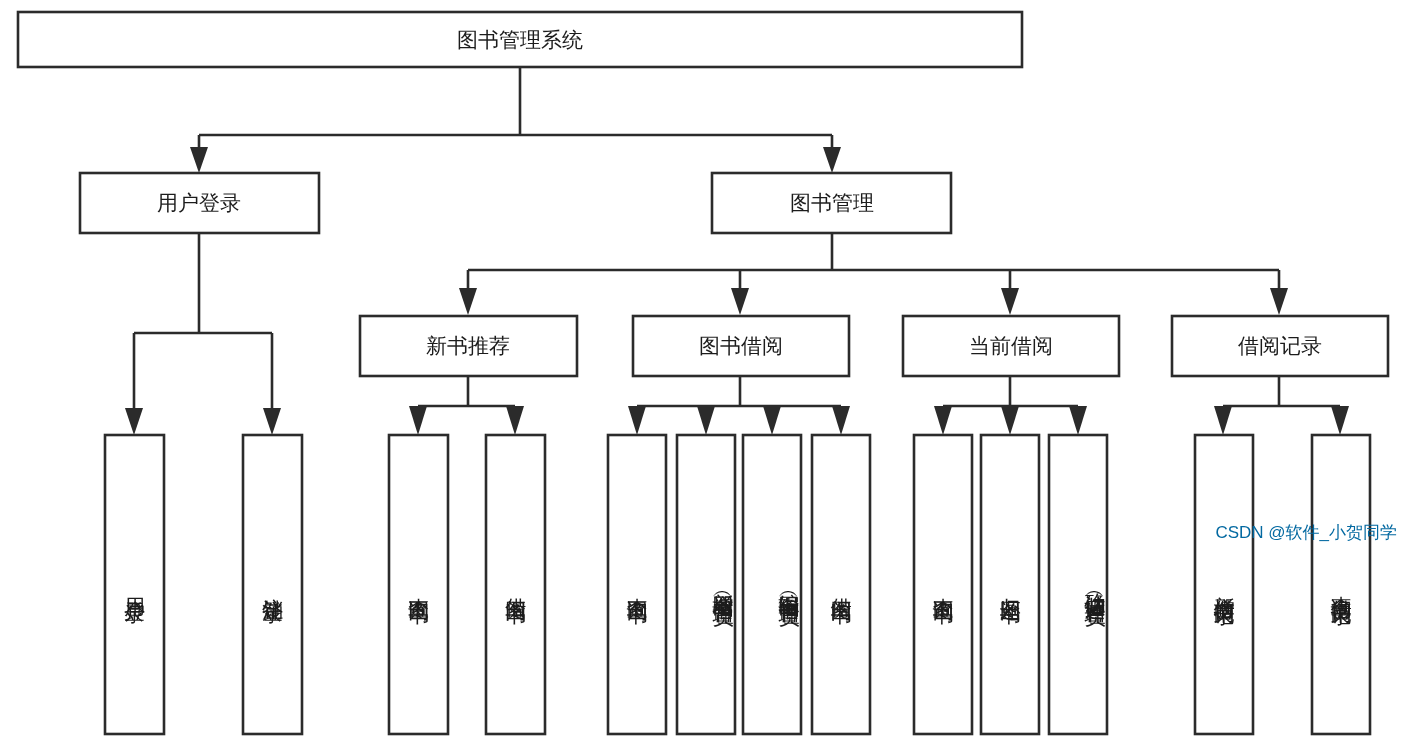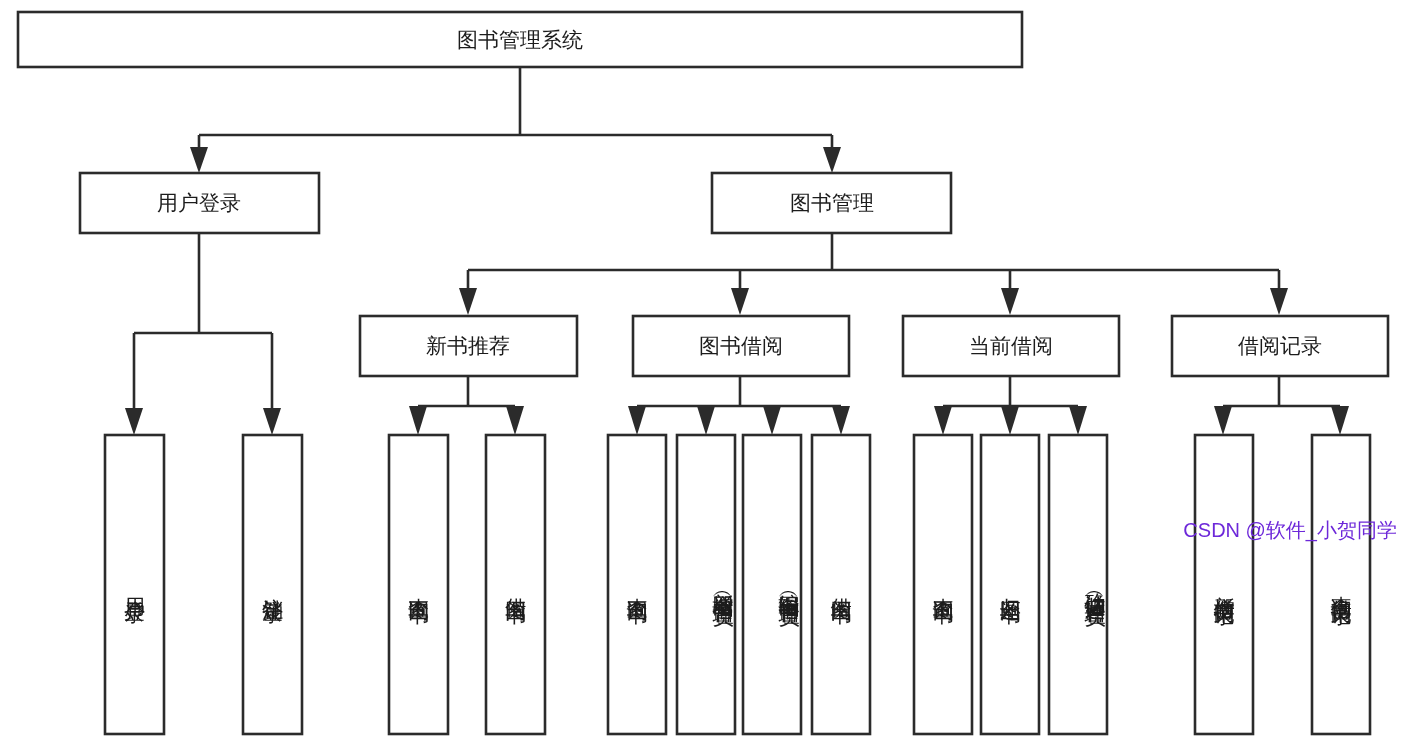--- a/index.html
+++ b/index.html
@@ -63,22 +63,22 @@
     justify-content: center;
     text-align: center;
     white-space: nowrap;
     user-select: none;
   }
   .watermark {
     position: absolute;
     right: 8px;
     bottom: 4px;
     font-family: "Liberation Sans", "DejaVu Sans", sans-serif;
-    font-size: 20px;
-    color: #6d28d9;
+    font-size: 17px;
+    color: #0369a1;
     white-space: nowrap;
     user-select: none;
   }
 </style>
 </head>
 <body>
 
 <div id="diagram-root">
 
   <svg class="diagram-canvas" viewBox="0 0 1405 747" xmlns="http://www.w3.org/2000/svg">

